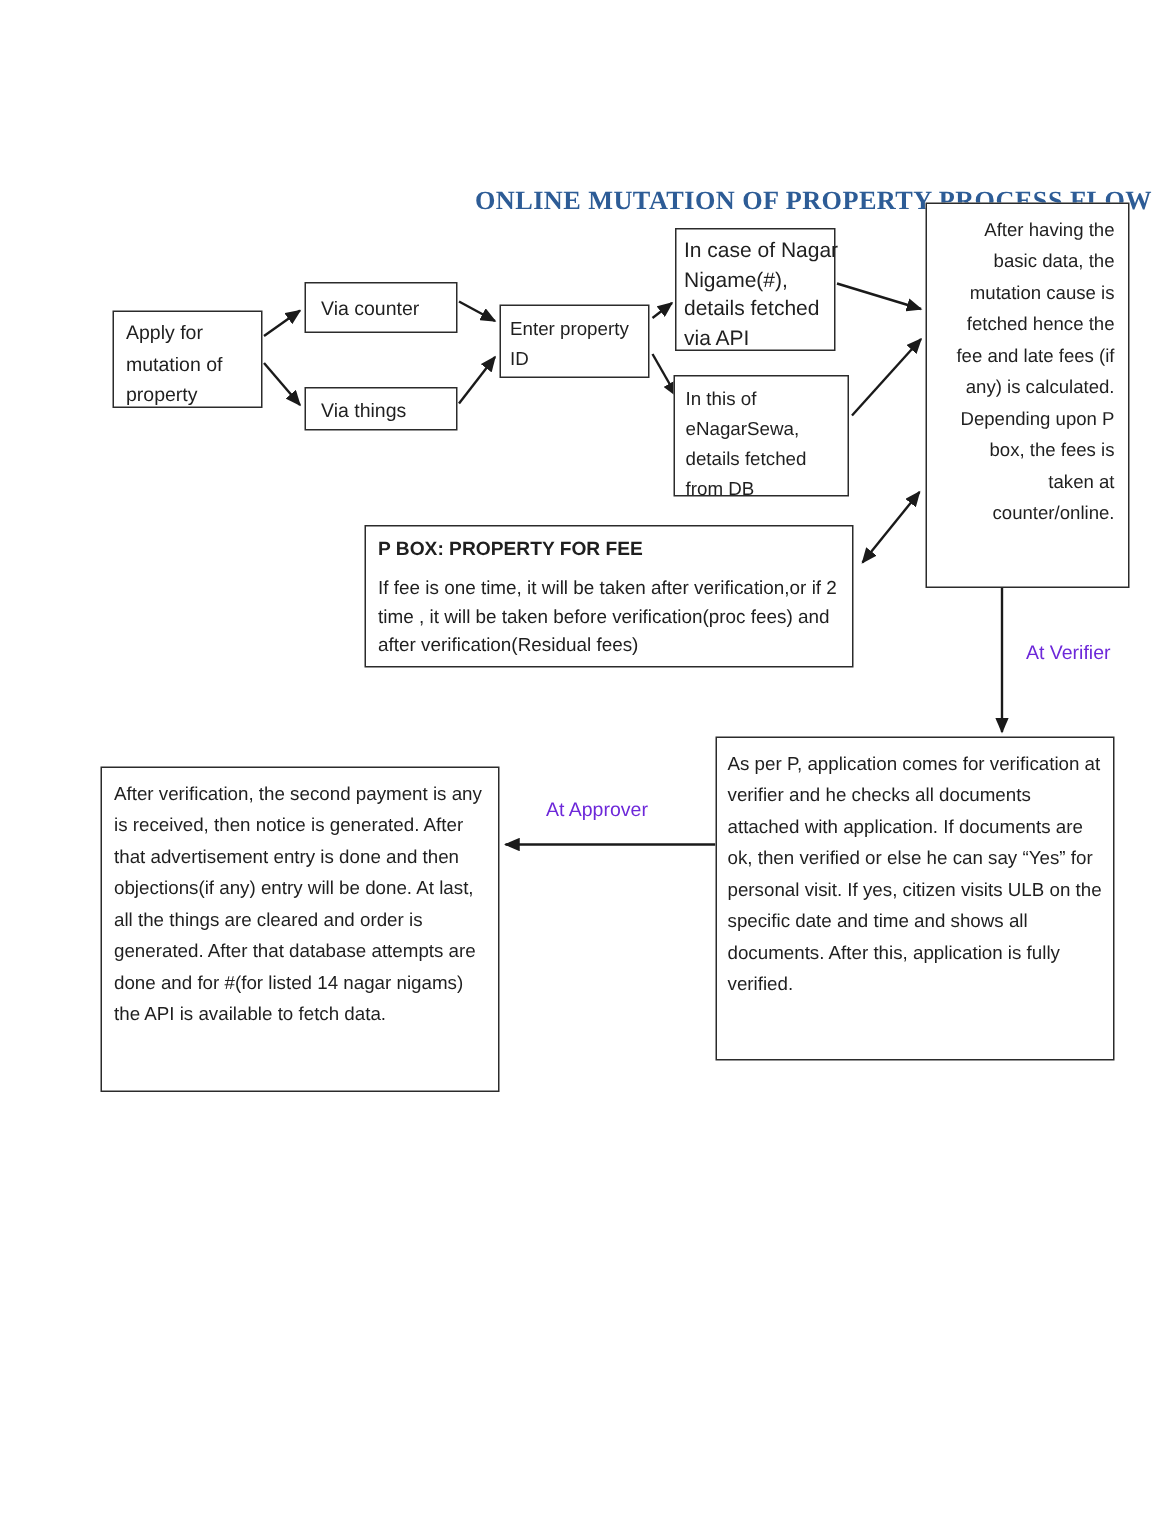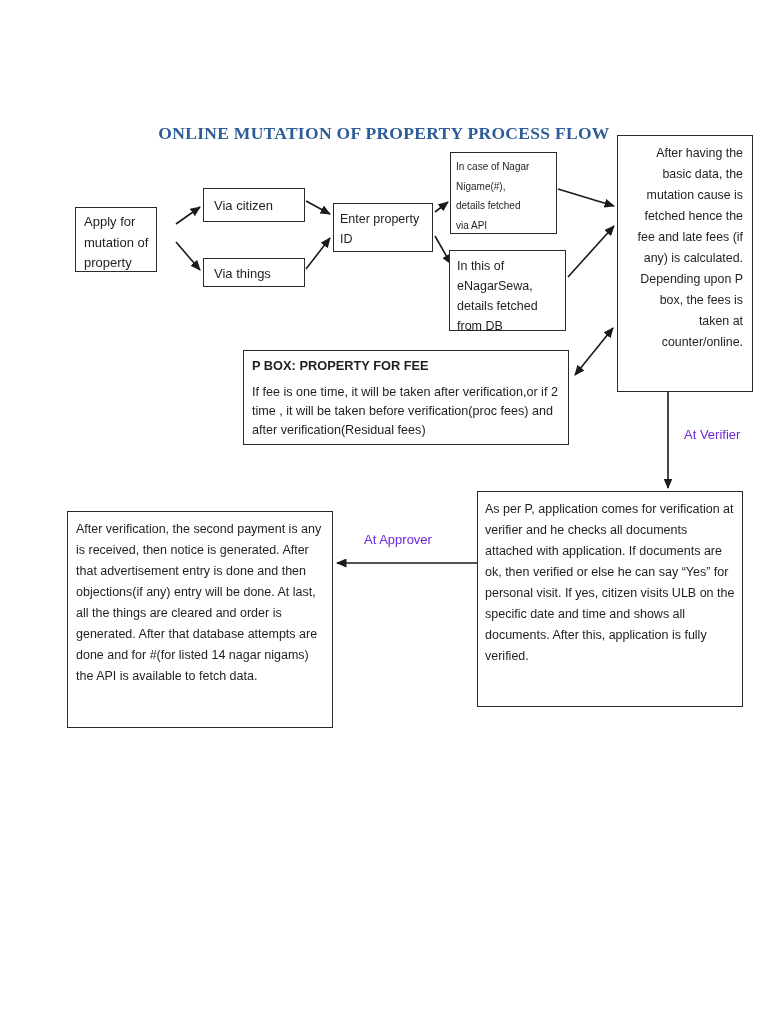--- a/index.html
+++ b/index.html
@@ -6,21 +6,21 @@
   #page{
     position:relative;
     width:768px;height:1024px;
     background:#ffffff;
     font-family:"Liberation Sans", sans-serif;
     color:#1f1f1f;
     overflow:hidden;
   }
   .title{
     position:absolute;left:0;right:0;top:123px;
-    text-align:center;
+    text-align:right;
     font-family:"Liberation Serif", serif;
     font-weight:700;
     font-size:17.5px;
     letter-spacing:.3px;
     color:#2d5c96;
   }
   .node{
     position:absolute;
     box-sizing:border-box;
     background:#ffffff;
@@ -67,32 +67,32 @@
     <line x1="306" y1="269" x2="330" y2="238" marker-end="url(#ah)"></line>
     <line x1="435" y1="212" x2="448" y2="202" marker-end="url(#ah)"></line>
     <line x1="435" y1="236" x2="451" y2="264" marker-end="url(#ah)"></line>
     <line x1="558" y1="189" x2="614" y2="206" marker-end="url(#ah)"></line>
     <line x1="568" y1="277" x2="614" y2="226" marker-end="url(#ah)"></line>
     <line x1="575" y1="375" x2="613" y2="328" marker-start="url(#ahr)" marker-end="url(#ah)"></line>
     <line x1="668" y1="392" x2="668" y2="488" marker-end="url(#ah)"></line>
     <line x1="477" y1="563" x2="337" y2="563" marker-end="url(#ah)"></line>
   </svg>
 
-  <div class="node pre" style="left:75px;top:207px;width:82px;height:65px;padding:4px 8px;line-height:20.5px;font-size:13px;">Apply for
+  <div class="node pre" style="left:75px;top:207px;width:100px;height:65px;padding:4px 8px;line-height:20.5px;font-size:13px;">Apply for
 mutation of
 property</div>
 
-  <div class="node pre" style="left:203px;top:188px;width:102px;height:34px;padding:7px 10px;font-size:13px;">Via citizen</div>
+  <div class="node pre" style="left:203px;top:188px;width:102px;height:34px;padding:7px 10px;font-size:13px;">Via counter</div>
 
   <div class="node pre" style="left:203px;top:258px;width:102px;height:29px;padding:5px 10px;font-size:13px;">Via things</div>
 
   <div class="node pre" style="left:333px;top:203px;width:100px;height:49px;padding:5px 6px;line-height:20px;">Enter property
 ID</div>
 
-  <div class="node pre" style="left:450px;top:152px;width:107px;height:82px;padding:4px 5px;line-height:19.5px;font-size:10px;">In case of Nagar
+  <div class="node pre" style="left:450px;top:152px;width:107px;height:82px;padding:4px 5px;line-height:19.5px;font-size:14px;">In case of Nagar
 Nigame(#),
 details fetched
 via API</div>
 
   <div class="node pre" style="left:449px;top:250px;width:117px;height:81px;padding:5px 7px;line-height:20px;">In this of
 eNagarSewa,
 details fetched
 from DB</div>
 
   <div class="node wrap" style="left:617px;top:135px;width:136px;height:257px;padding:7px 9px;line-height:21px;font-size:12.4px;text-align:right;">After having the basic data, the mutation cause is fetched hence the fee and late fees (if any) is calculated. Depending upon P box, the fees is taken at counter/online.</div>

